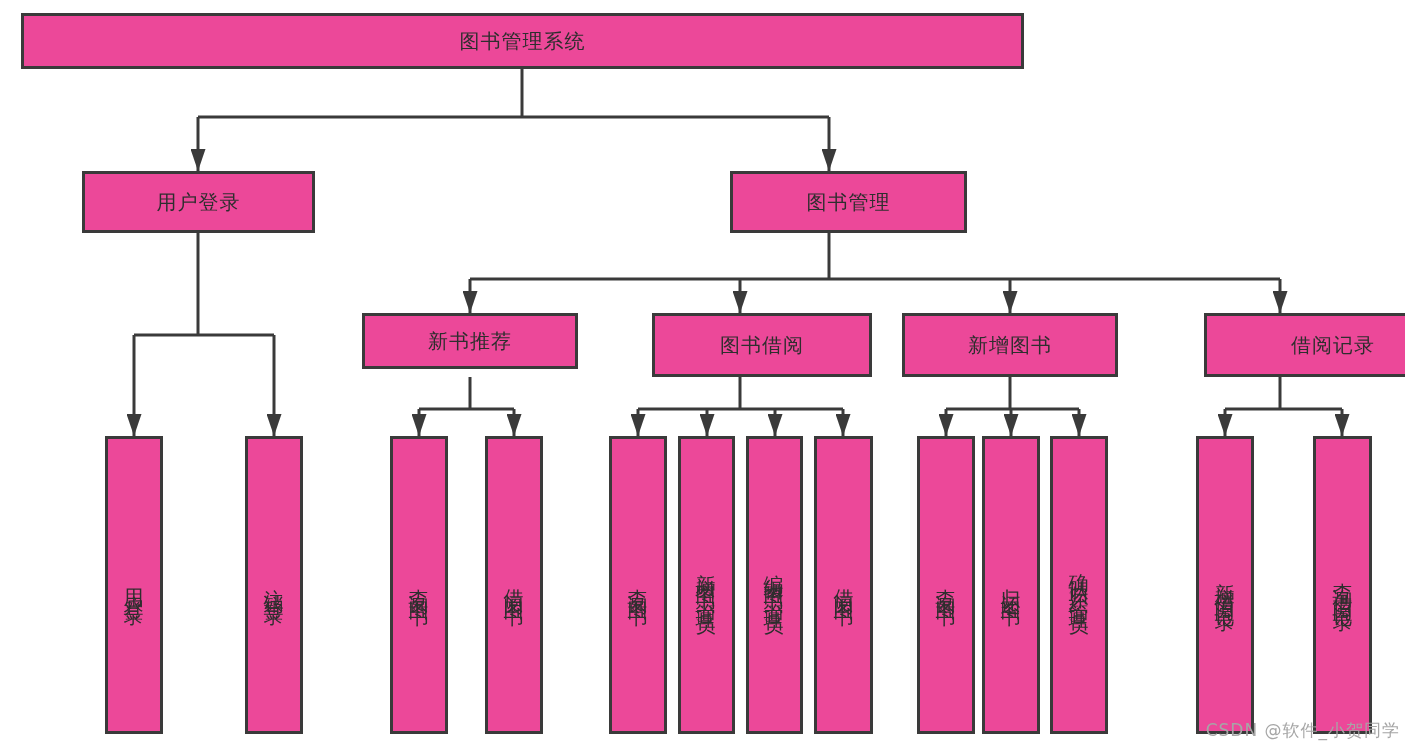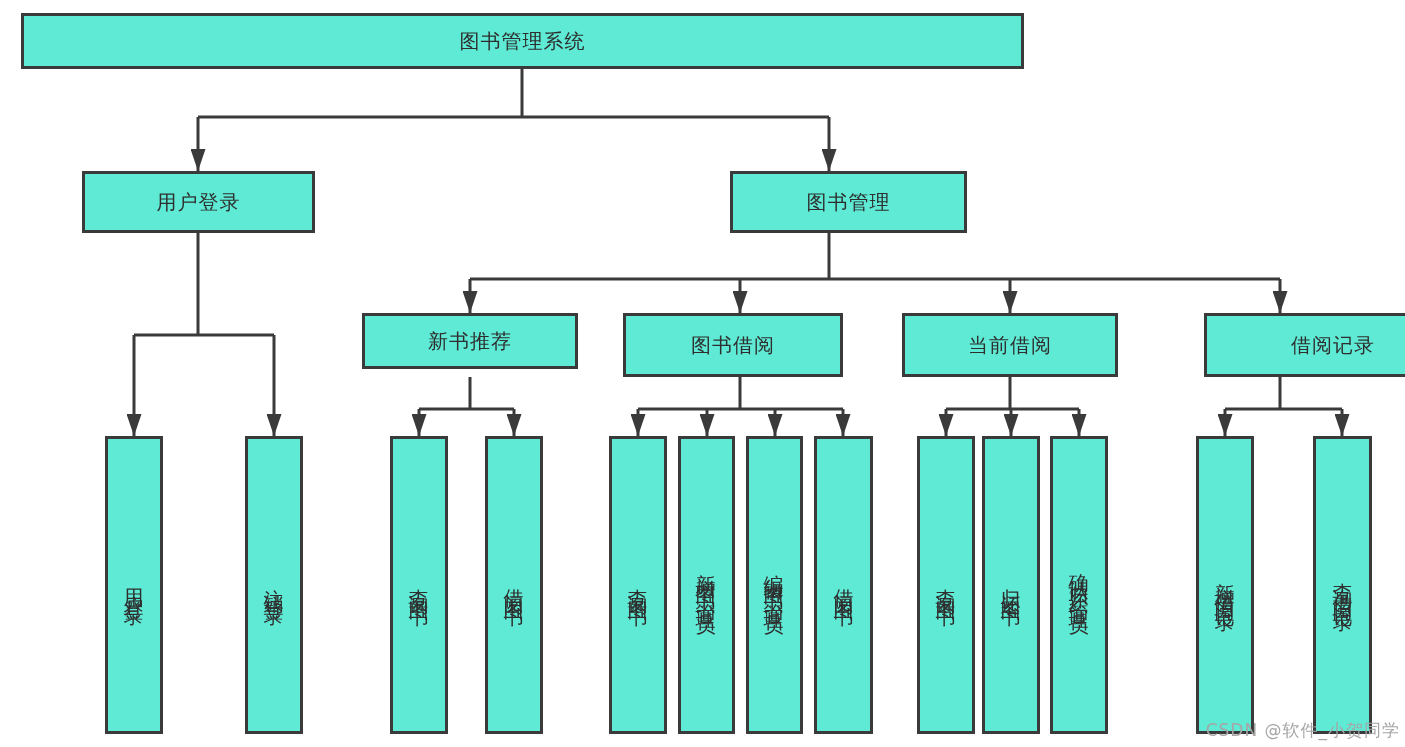--- a/index.html
+++ b/index.html
@@ -16,21 +16,21 @@
     font-family:"DejaVu Sans","Liberation Sans",sans-serif;
     overflow:hidden;
   }
   svg.edges{position:absolute;left:0;top:0;width:1405px;height:747px;}
   .edge{stroke:var(--line);stroke-width:3;fill:none;}
   .arrowhead{fill:var(--line);}
   .node{
     position:absolute;
     box-sizing:border-box;
     border:3px solid var(--line);
-    background:#5eead4;
+    background:#ec4899;
     color:var(--text);
     font-size:20px;
   }
   .node.h{
     display:flex;
     align-items:center;
     justify-content:center;
     letter-spacing:1px;
   }
   .node.v{
@@ -105,22 +105,22 @@
     <line class="edge" x1="1225" y1="409" x2="1225" y2="436" marker-end="url(#arrow)"></line>
     <line class="edge" x1="1342" y1="409" x2="1342" y2="436" marker-end="url(#arrow)"></line>
   </svg>
 
   <div class="node h" style="left:21px;top:13px;width:1003px;height:56px">图书管理系统</div>
 
   <div class="node h" style="left:82px;top:171px;width:233px;height:62px">用户登录</div>
   <div class="node h" style="left:730px;top:171px;width:237px;height:62px">图书管理</div>
 
   <div class="node h" style="left:362px;top:313px;width:216px;height:56px">新书推荐</div>
-  <div class="node h" style="left:623px;top:313px;width:220px;height:64px">图书借阅</div>
-  <div class="node h" style="left:902px;top:313px;width:216px;height:64px">当前借阅</div>
+  <div class="node h" style="left:652px;top:313px;width:220px;height:64px">图书借阅</div>
+  <div class="node h" style="left:902px;top:313px;width:216px;height:64px">新增图书</div>
   <div class="node h" style="left:1204px;top:313px;width:258px;height:64px">借阅记录</div>
 
   <div class="node v" style="left:105px;top:436px;width:58px;height:298px">用户登录</div>
   <div class="node v" style="left:245px;top:436px;width:58px;height:298px">注销登录</div>
 
   <div class="node v" style="left:390px;top:436px;width:58px;height:298px">查询图书</div>
   <div class="node v" style="left:485px;top:436px;width:58px;height:298px">借阅图书</div>
 
   <div class="node v" style="left:609px;top:436px;width:58px;height:298px">查询图书</div>
   <div class="node v" style="left:678px;top:436px;width:57px;height:298px">新增图书（管理员）</div>

